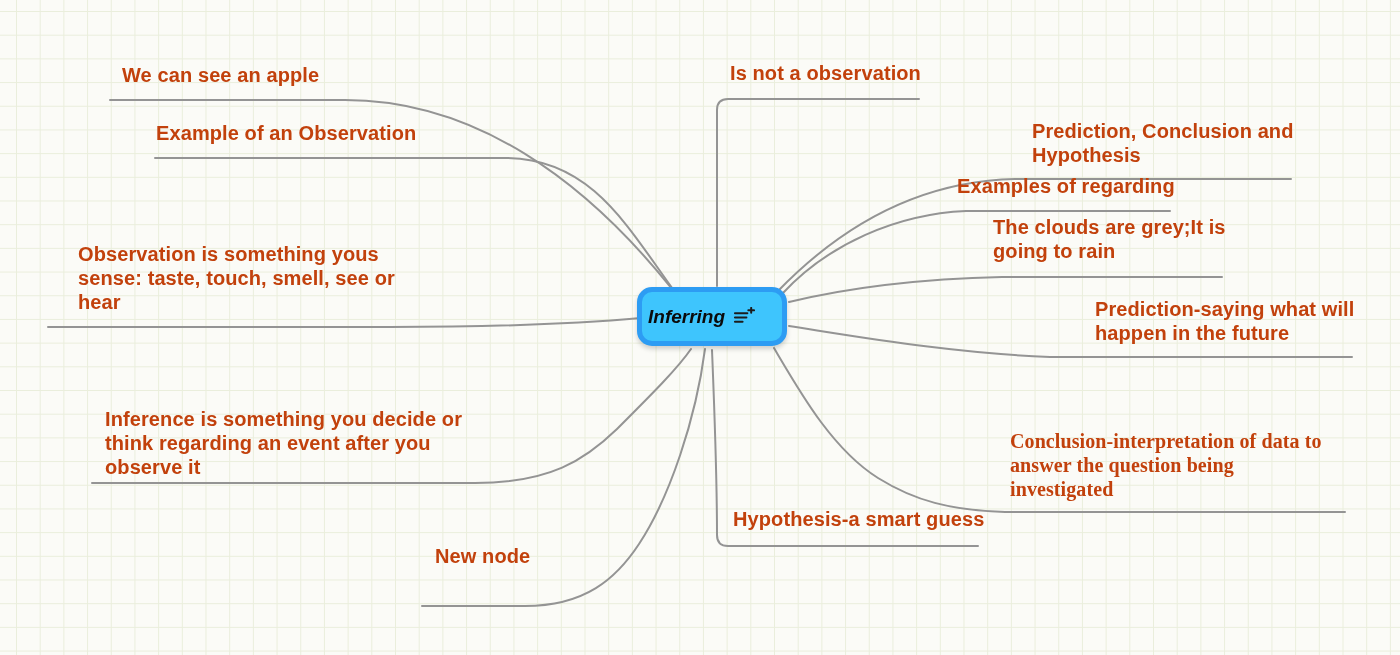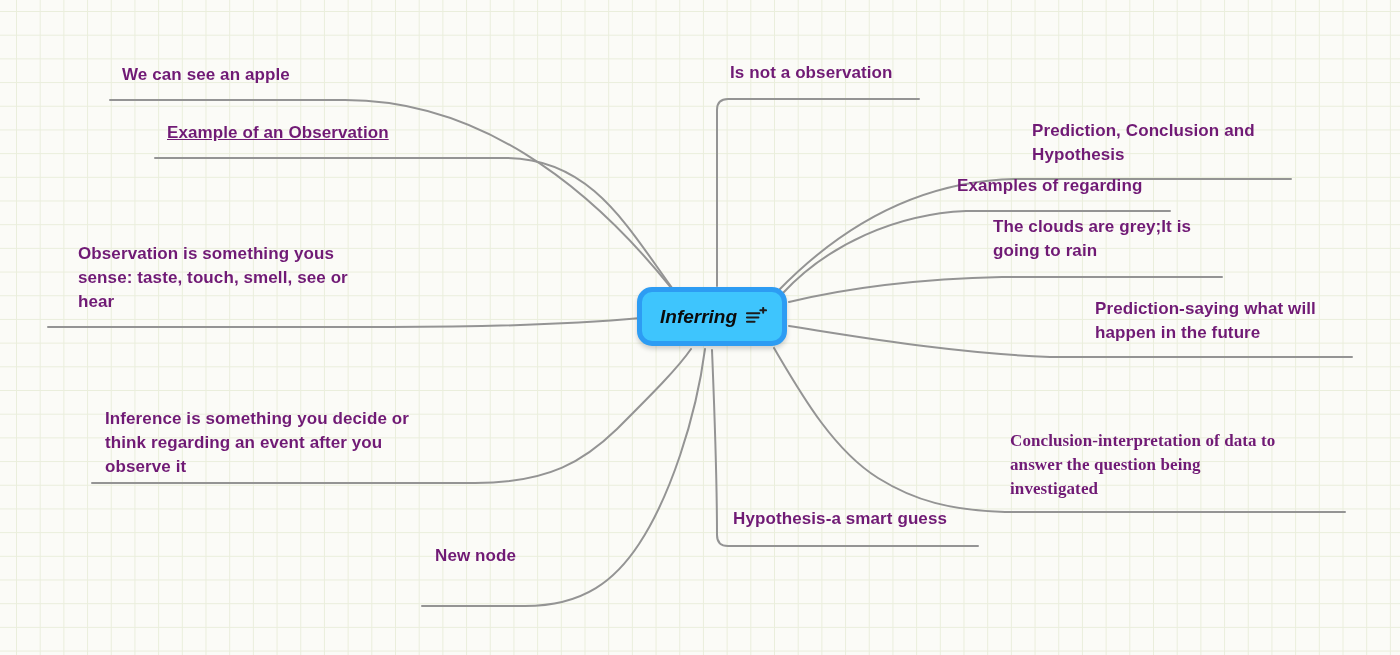--- a/index.html
+++ b/index.html
@@ -16,28 +16,28 @@
     background-position: 16px 11px;
   }
   .canvas { position: absolute; inset: 0; }
   svg.branches { position: absolute; left: 0; top: 0; z-index: 1; }
   svg.branches path { fill: none; stroke: #949494; stroke-width: 2; stroke-linecap: round; }
 
   .topic-label {
     position: absolute;
     z-index: 2;
     font-weight: 700;
-    font-size: 17px;
+    font-size: 20px;
     line-height: 24px;
-    color: #701a75;
+    color: #c2410c;
     white-space: pre;
     letter-spacing: 0.1px;
   }
   .b0  { left: 122px;  top: 63px;  }
-  .b1  { left: 167px;  top: 121px; text-decoration: underline; }
+  .b1  { left: 156px;  top: 121px; }
   .b2  { left: 62px;   top: 242px; margin-left: 16px; }
   .b3  { left: 105px;  top: 398px; margin-top: 9px; }
   .b4  { left: 435px;  top: 544px; }
   .b5  { left: 730px;  top: 61px;  }
   .b6  { left: 733px;  top: 507px; }
   .b7  { left: 1032px; top: 119px; }
   .b8  { left: 957px;  top: 174px; }
   .b9  { left: 993px;  top: 215px; }
   .b10 { left: 1095px; top: 297px; }
   .b11 { left: 1010px; top: 429px; font-family: Liberation Serif, serif; }
@@ -46,21 +46,21 @@
     position: absolute;
     z-index: 3;
     left: 637px; top: 287px;
     width: 150px; height: 59px;
     box-sizing: border-box;
     background: #3ec5fd;
     border: 5px solid #2d9cf3;
     border-radius: 15px;
     display: flex;
     align-items: center;
-    padding-left: 18px;
+    padding-left: 6px;
     gap: 9px;
     box-shadow: 0 3px 5px rgba(0,0,0,0.18);
     cursor: pointer;
   }
   .central-node .node-text {
     font-weight: 700;
     font-style: italic;
     font-size: 19px;
     color: #0b0b0b;
     white-space: nowrap;

